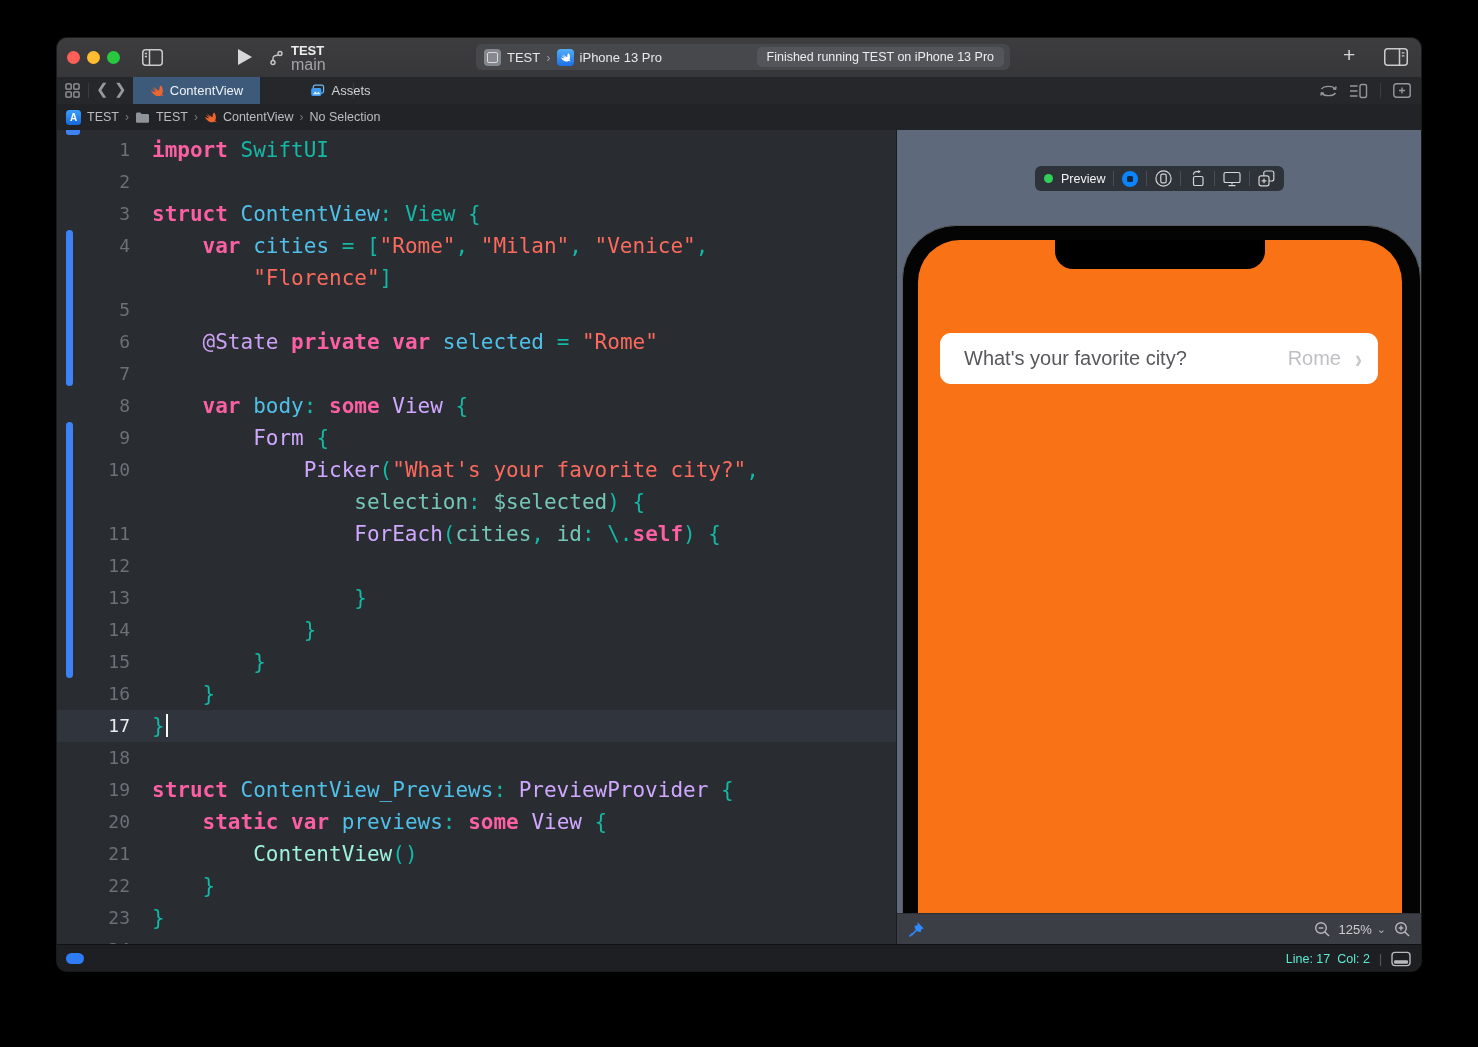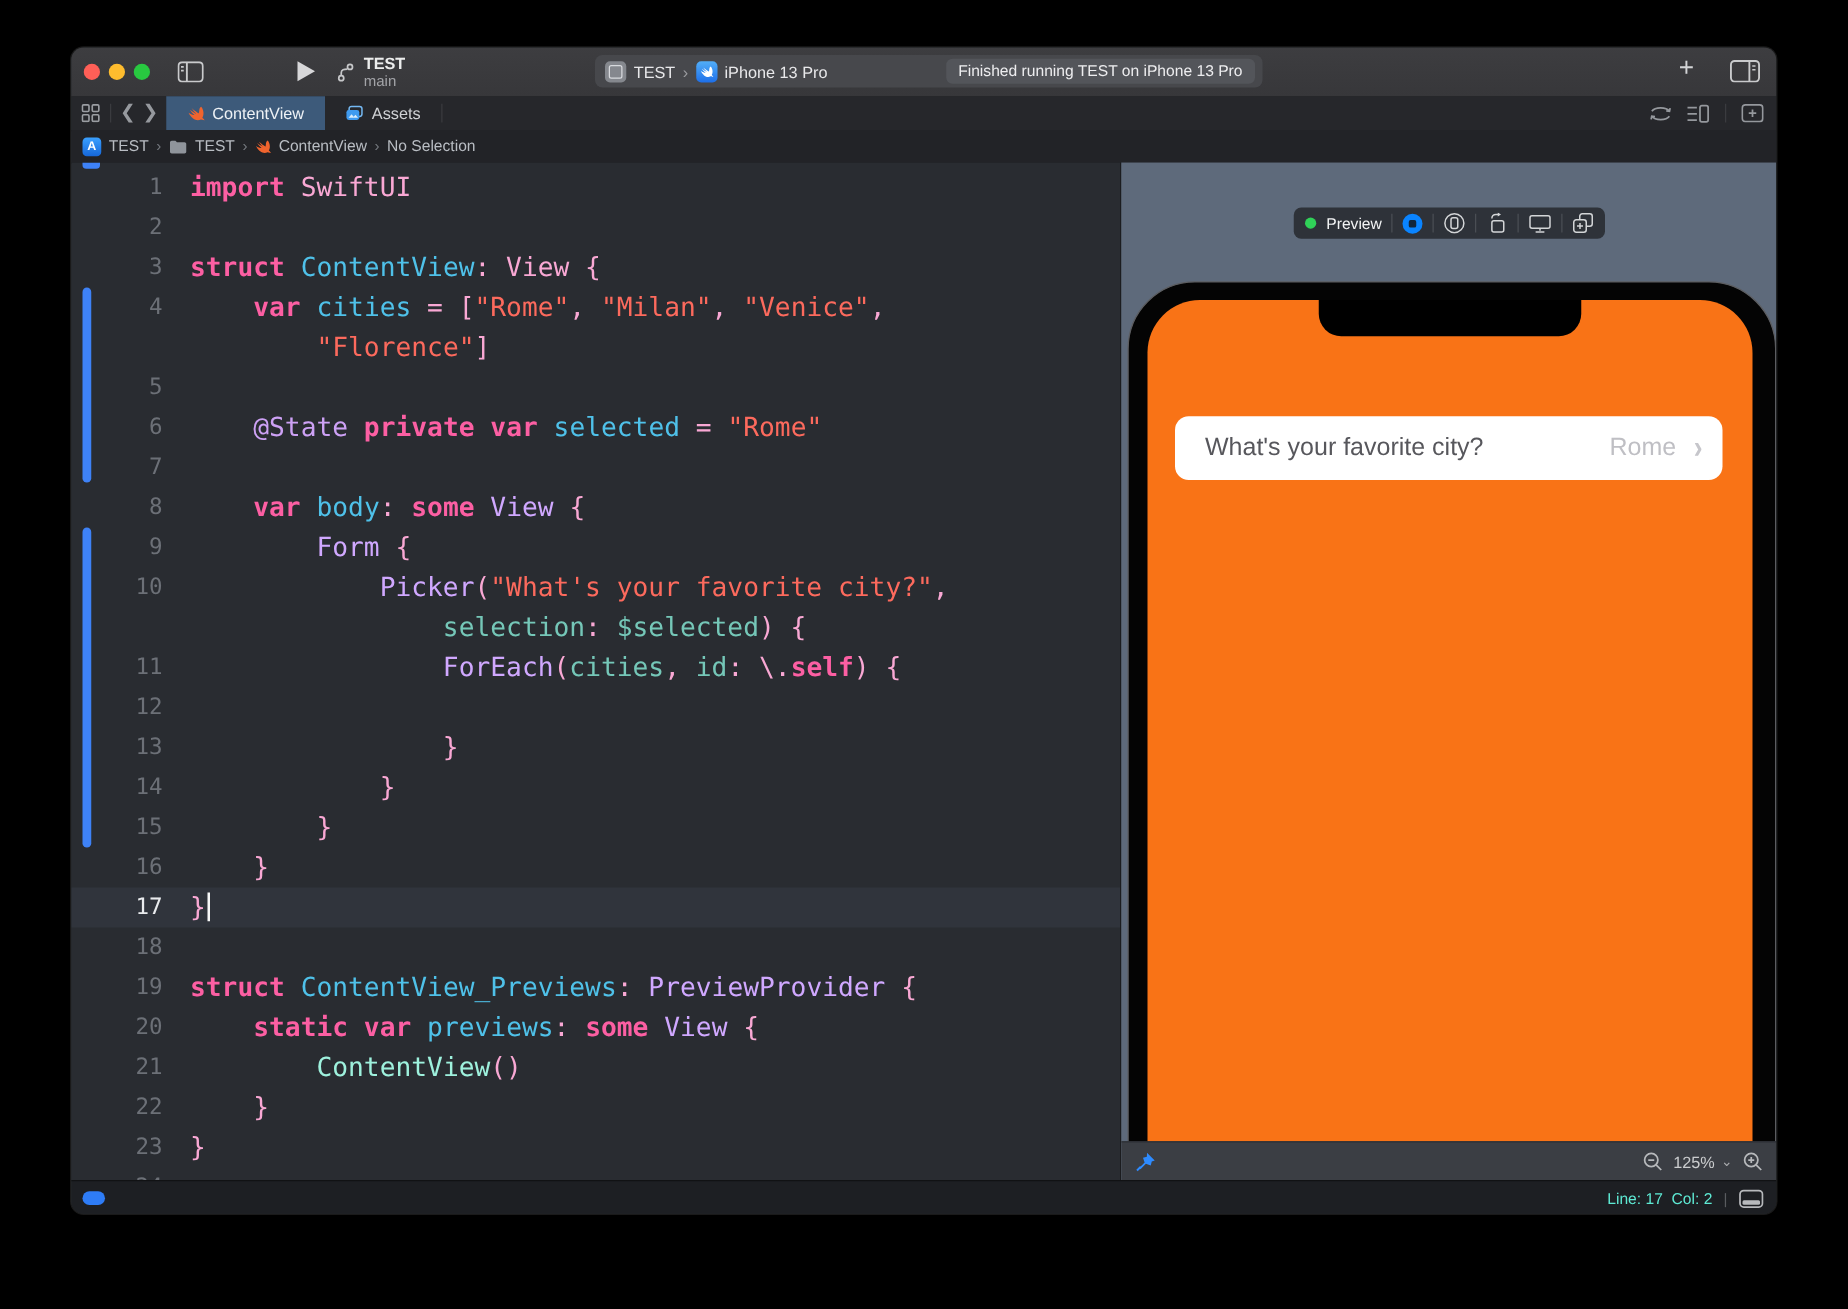--- a/index.html
+++ b/index.html
@@ -14,21 +14,21 @@
   .tl{position:absolute;top:13px;width:13px;height:13px;border-radius:50%;}
   .tl.red{left:10px;background:#ff5f57;}
   .tl.yellow{left:30px;background:#febc2e;}
   .tl.green{left:50px;background:#28c840;}
   .icon{display:inline-block;vertical-align:middle;}
   .sidebar-toggle{position:absolute;left:85px;top:11px;}
   .play-btn{position:absolute;left:181px;top:11px;width:0;height:0;
             border-left:14px solid #d7d7d9;border-top:8px solid transparent;border-bottom:8px solid transparent;}
   .branch-wrap{position:absolute;left:212px;top:6px;display:flex;align-items:center;gap:7px;}
   .branch-text .t1{font-size:13px;font-weight:700;color:#eceded;line-height:14px;}
-  .branch-text .t2{font-size:12px;color:#a3a4a8;line-height:14px;}
+  .branch-text .t2{font-size:16px;color:#a3a4a8;line-height:14px;}
   .scheme-bar{position:absolute;left:419px;top:6px;width:534px;height:26px;background:#47484c;
               border-radius:6px;display:flex;align-items:center;padding:0 6px 0 8px;box-sizing:border-box;}
   .scheme-left{display:flex;align-items:center;gap:6px;flex:1;}
   .scheme-bar .lbl{font-size:13px;color:#e8e8ea;}
   .sep-arrow{color:#9a9b9f;font-size:13px;}
   .chip-icon{width:17px;height:17px;border-radius:4px;background:#85888e;box-sizing:border-box;
              display:flex;align-items:center;justify-content:center;}
   .chip-icon .inner{width:9px;height:9px;border:1.5px solid #d8dade;border-radius:2px;}
   .dest-icon{width:17px;height:17px;border-radius:4px;background:linear-gradient(#52aef8,#1d6fe9);
              display:flex;align-items:center;justify-content:center;}
@@ -37,40 +37,40 @@
   .editor-layout-btn{position:absolute;left:1327px;top:10px;}
 
   
   .tabbar{position:absolute;left:0;top:39px;width:100%;height:27px;background:#26272b;border-bottom:1px solid #1a1b1d;}
   .tabbar .griditem{position:absolute;left:8px;top:6px;}
   .tab-sep{position:absolute;top:6px;width:1px;height:15px;background:#3a3b3f;}
   .nav-chev{position:absolute;top:3px;font-size:15px;color:#96999e;}
   .tab{position:absolute;top:0;height:27px;display:flex;align-items:center;justify-content:center;gap:6px;
        font-size:13px;box-sizing:border-box;}
   .tab.active{background:#3d5a7a;color:#eef2f6;}
-  .tab.inactive{color:#cfd1d4;}
+  .tab.inactive{color:#cfd1d4;margin-left:34px;}
   .tabbar-right{position:absolute;right:10px;top:0;height:27px;display:flex;align-items:center;gap:12px;}
 
   
   .jumpbar{position:absolute;left:0;top:66px;width:100%;height:26px;background:#222327;border-bottom:1px solid #18191b;
            display:flex;align-items:center;padding-left:9px;gap:6px;font-size:12.5px;color:#b9bdc3;}
   .jumpbar .jsep{color:#74787e;font-size:12px;}
   .app-icon{width:15px;height:15px;border-radius:3.5px;background:linear-gradient(#3aa0ff,#1667d9);
             color:#fff;font-size:10px;font-weight:700;display:flex;align-items:center;justify-content:center;}
 
   
   .editor{position:absolute;left:0;top:92px;width:840px;height:814px;background:#292c31;overflow:hidden;border-right:1px solid #1b1c1f;box-sizing:border-box;}
   .code-lines{position:absolute;left:0;top:4px;width:100%;}
   .crow{display:flex;height:32px;line-height:32px;font-family:"DejaVu Sans Mono","Liberation Mono",monospace;}
   .crow.current{background:#30343c;}
   .ln{flex:none;width:73px;text-align:right;font-size:18px;color:#6c7077;}
   .crow.current .ln{color:#e9ebee;}
   .ctext{white-space:pre;padding-left:22px;font-size:21px;}
   .tok-kw{color:#fc5fa3;font-weight:700;}
-  .tok-pl{color:#f9a8d4;}
+  .tok-pl{color:#14b8a6;}
   .tok-str{color:#fc6a5d;}
   .tok-decl{color:#4fc1e9;}
   .tok-type{color:#d0a8ff;}
   .tok-attr{color:#cda1f5;}
   .tok-ref{color:#75c7b8;}
   .tok-mint{color:#9ef1dd;}
   .cursor{display:inline-block;width:2px;height:23px;background:#f7f8f8;vertical-align:-4px;margin-left:1px;}
   .change-bar{position:absolute;left:9px;width:7px;border-radius:4px;background:#3e82f7;}
   .change-marker-top{position:absolute;left:9px;top:0;width:14px;height:5px;border-radius:0 0 3px 3px;background:#3e82f7;}
 

